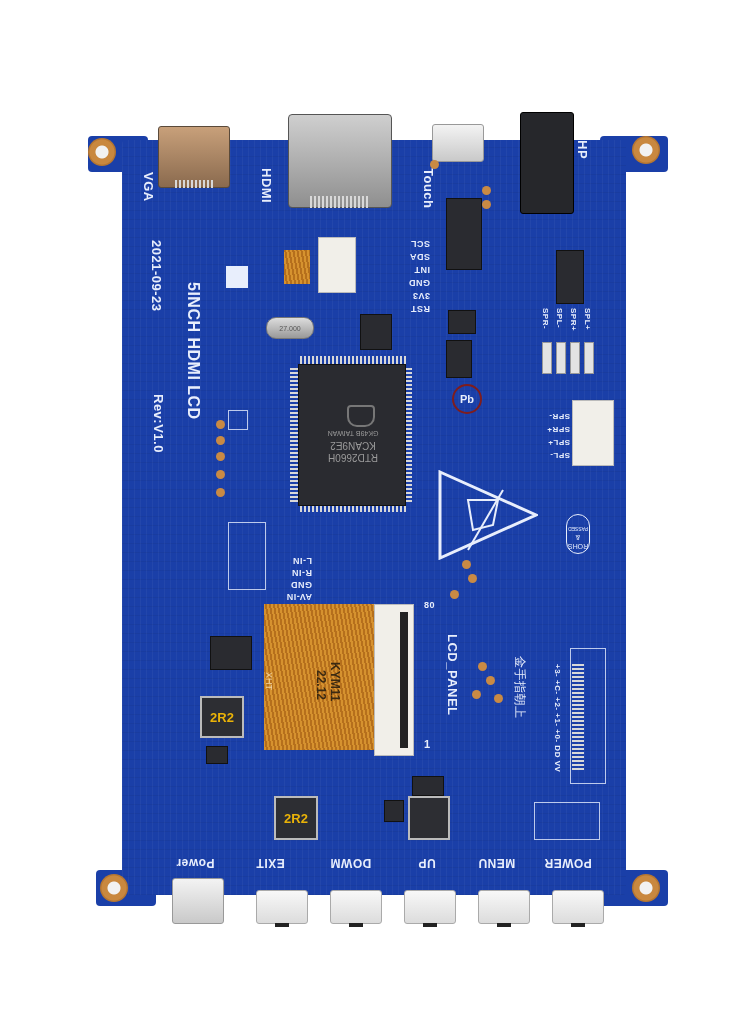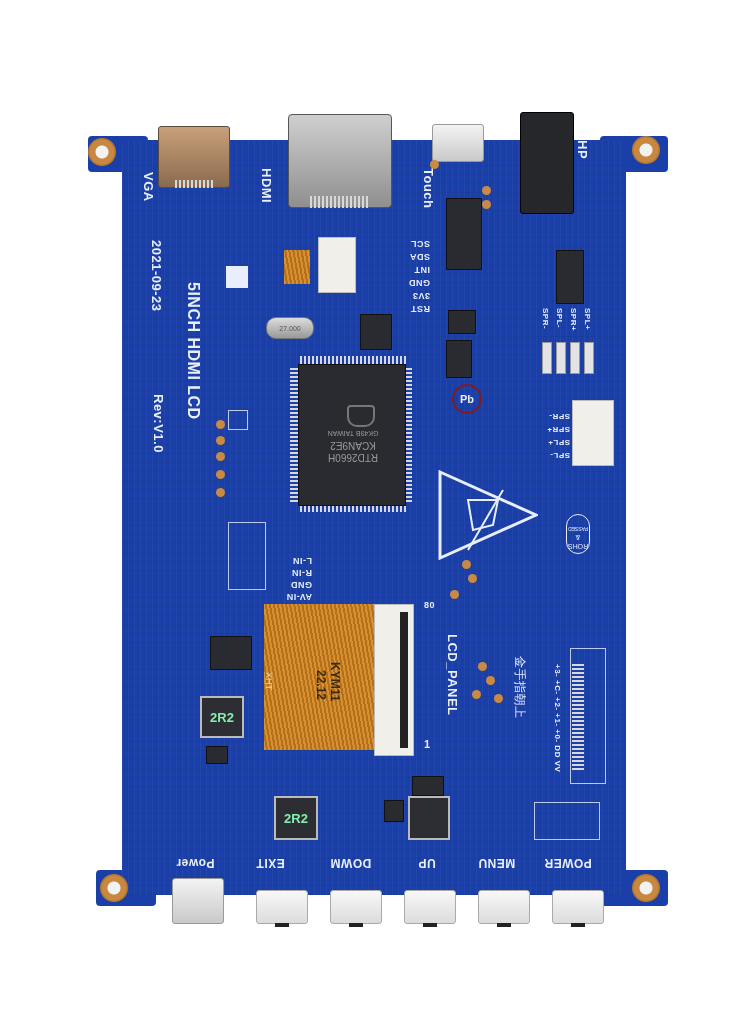--- a/index.html
+++ b/index.html
@@ -17,21 +17,21 @@
   .rot90 { transform:rotate(90deg); transform-origin:left top; }
   .rot180 { transform:rotate(180deg); }
   .conn-metal { position:absolute; background:linear-gradient(180deg,#c8a07a,#8a6a4e); border:1px solid #5a4a3a; }
   .hdmi { position:absolute; background:linear-gradient(180deg,#cfcfcf,#8f8f8f); border:1px solid #555; }
   .usb { position:absolute; background:linear-gradient(180deg,#f3f3f3,#c9c9c9); border:1px solid #999; border-radius:3px; }
   .chip { position:absolute; background:#2a2b30; border:1px solid #111; }
   .pin-h { position:absolute; background:repeating-linear-gradient(90deg,#d8d8d8 0 2px, transparent 2px 4px); }
   .pin-v { position:absolute; background:repeating-linear-gradient(0deg,#d8d8d8 0 2px, transparent 2px 4px); }
   .pad { position:absolute; width:9px; height:9px; border-radius:50%; background:#c98a44; }
   .smd { position:absolute; background:#e3e3e3; border:1px solid #999; }
-  .inductor { position:absolute; background:#2d2e33; border:2px solid #bbb; color:#86efac; font-size:13px; font-weight:bold; display:flex; align-items:center; justify-content:center; }
+  .inductor { position:absolute; background:#2d2e33; border:2px solid #bbb; color:#eab308; font-size:13px; font-weight:bold; display:flex; align-items:center; justify-content:center; }
   .flex { position:absolute; background:repeating-linear-gradient(80deg,#d6922f 0 2px,#b56f1c 2px 4px); }
   .zif { position:absolute; background:#f1efe9; border:1px solid #bbb; }
   .btn { position:absolute; width:50px; height:32px; background:linear-gradient(180deg,#f8f8f8,#dcdcdc); border:1px solid #aaa; border-radius:3px; }
   .btn::after { content:""; position:absolute; left:18px; bottom:-4px; width:14px; height:4px; background:#222; }
   .jack { position:absolute; background:#26272b; border:1px solid #000; border-radius:3px; }
   .crystal { position:absolute; background:linear-gradient(180deg,#ddd,#999); border-radius:10px; border:1px solid #777; color:#555; font-size:7px; display:flex; align-items:center; justify-content:center; }
   .outline { position:absolute; border:1px solid rgba(230,238,252,0.8); }
 </style>
 </head>
 <body>

